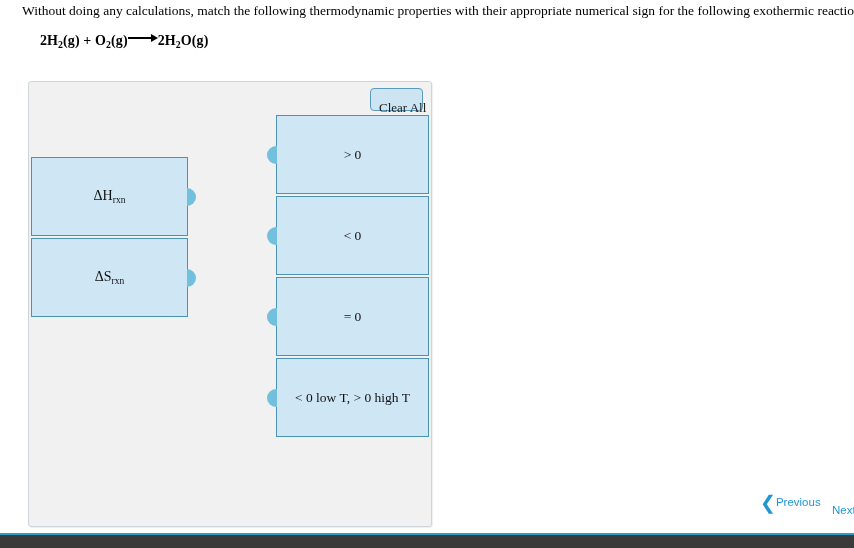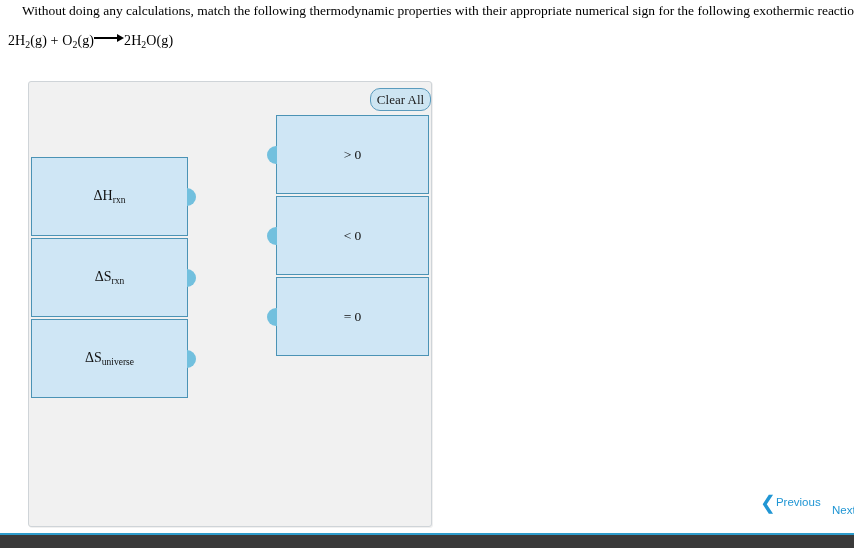--- a/index.html
+++ b/index.html
@@ -23,24 +23,24 @@
     top: 2px;
     width: 825px;
     font-size: 13.5px;
     line-height: 17px;
     white-space: nowrap;
   }
   #question-header .bold { font-weight: normal; }
 
   #reaction-equation {
     position: absolute;
-    left: 8px;
+    left: 40px;
     top: 33px;
     font-size: 14px;
-    font-weight: normal;
+    font-weight: bold;
     letter-spacing: 0.1px;
     white-space: nowrap;
   }
   #reaction-equation sub {
     font-size: 0.70em;
     vertical-align: -0.28em;
   }
   .arrow-long {
     display: inline-block;
     position: relative;
@@ -79,30 +79,30 @@
     border: 1px solid #cfd4d8;
     border-radius: 3px;
     box-shadow: 1px 1px 0 rgba(0,0,0,0.06);
   }
 
   
   #clear-all-button {
     position: absolute;
     left: 341px;
     top: 6px;
-    width: 61px;
+    width: 53px;
     height: 23px;
     background: #cde5f2;
     border: 1px solid #5a9bbd;
-    border-radius: 10px;
+    border-radius: 4px;
     font-family: "Liberation Serif", "DejaVu Serif", serif;
     font-size: 13px;
     color: #1a1a1a;
     cursor: pointer;
-    padding: 0;
+    padding: 8px;
     line-height: 21px;
     text-align: center;
     white-space: nowrap;
   }
 
   
   #terms-column {
     position: absolute;
     left: 2px;
     top: 75px;
@@ -240,24 +240,20 @@
       <span><span>ΔH</span><sub>rxn</sub></span>
       <span class="knob"></span>
     </div>
 
     <div class="term-card">
       <span><span>ΔS</span><sub>rxn</sub></span>
       <span class="knob"></span>
     </div>
 
 
-    <div class="term-card">
-      <span><span>ΔS</span><sub>universe</sub></span>
-      <span class="knob"></span>
-    </div>
 
   </div>
 
   <div id="options-column">
 
     <div class="option-card">
       <span class="knob-left"></span>
       <span>&gt; 0</span>
     </div>
 
@@ -265,20 +261,24 @@
       <span class="knob-left"></span>
       <span>&lt; 0</span>
     </div>
 
     <div class="option-card">
       <span class="knob-left"></span>
       <span>= 0</span>
     </div>
 
 
+    <div class="option-card">
+      <span class="knob-left"></span>
+      <span>&lt; 0 low T, &gt; 0 high T</span>
+    </div>
 
   </div>
 </div>
 
 <div id="nav-previous"><span id="chevron-left-icon">❮</span><span>Previous</span></div>
 
 <div id="nav-next"><span>Next</span></div>
 
 <div id="bottom-rule"></div>
 <div id="bottom-bar"></div>

